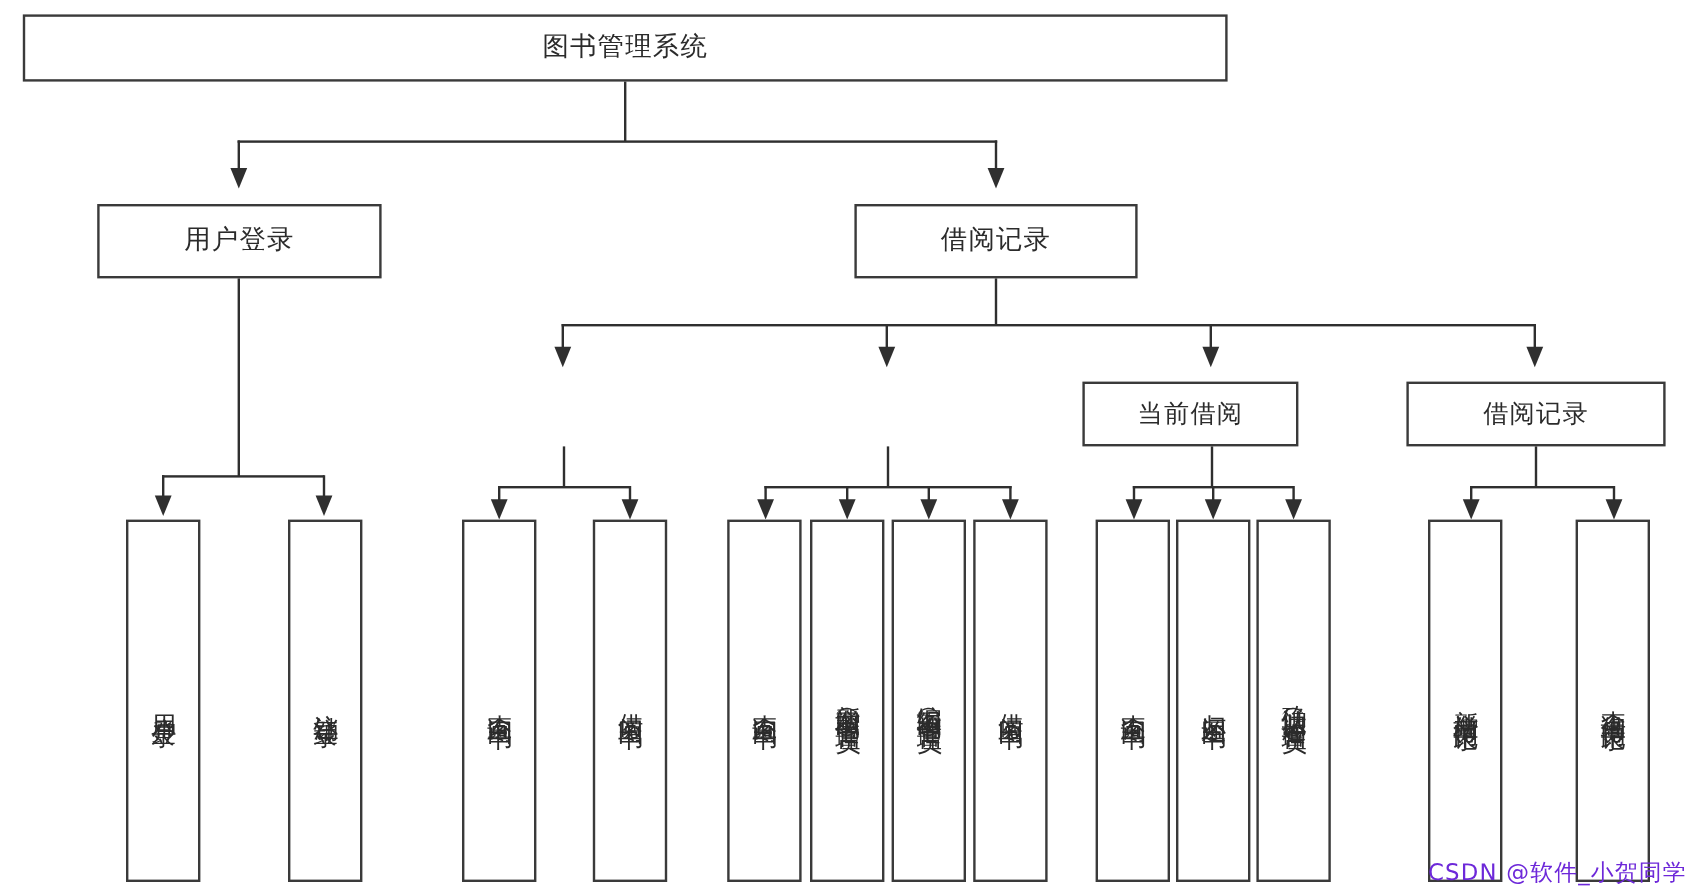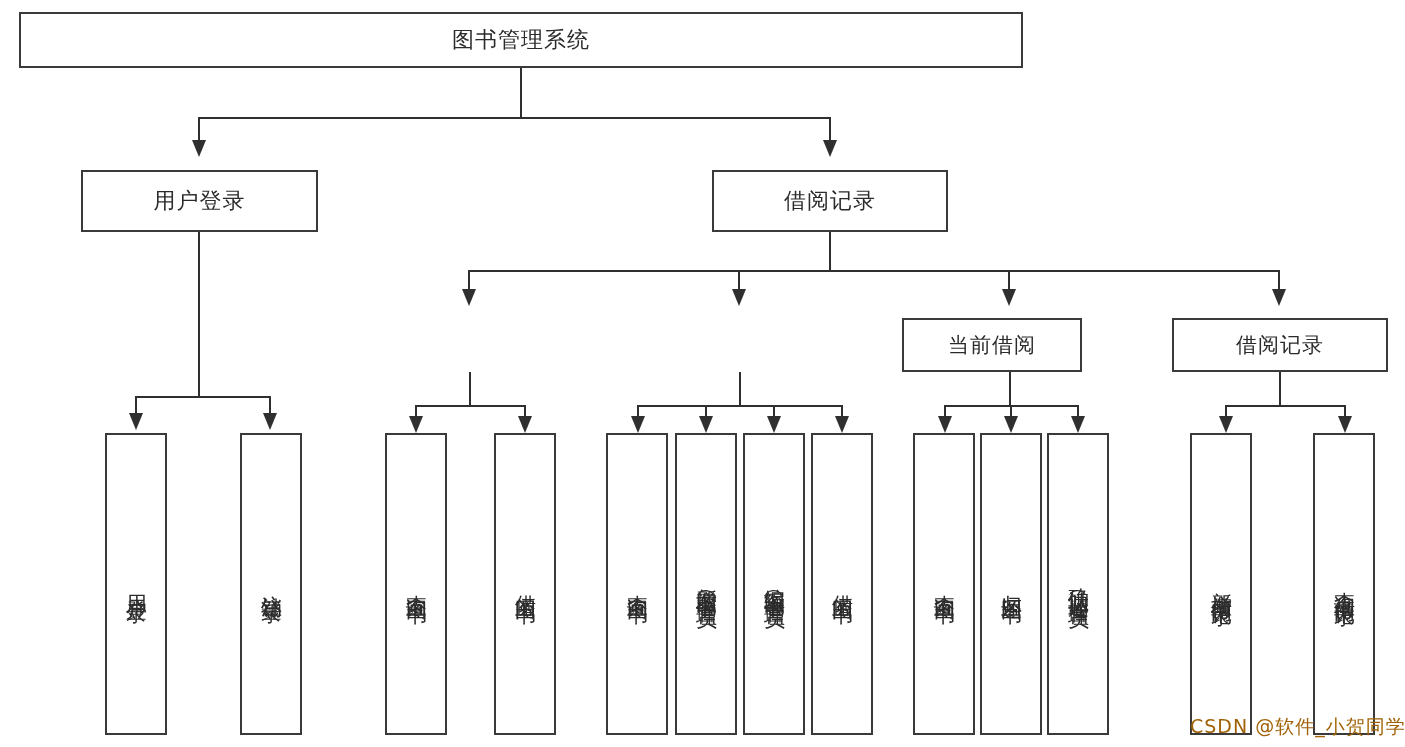--- a/index.html
+++ b/index.html
@@ -61,21 +61,21 @@
     position: absolute;
     width: 0;
     height: 0;
     border-left: 7px solid transparent;
     border-right: 7px solid transparent;
     border-top: 17px solid #2f2f2f;
   }
 
   #watermark {
     position: absolute;
-    color: #a16207;
+    color: #6d28d9;
     font-size: 19px;
     letter-spacing: 1px;
     white-space: nowrap;
     pointer-events: none;
   }
 </style>
 </head>
 <body>
 
 <div id="canvas">

